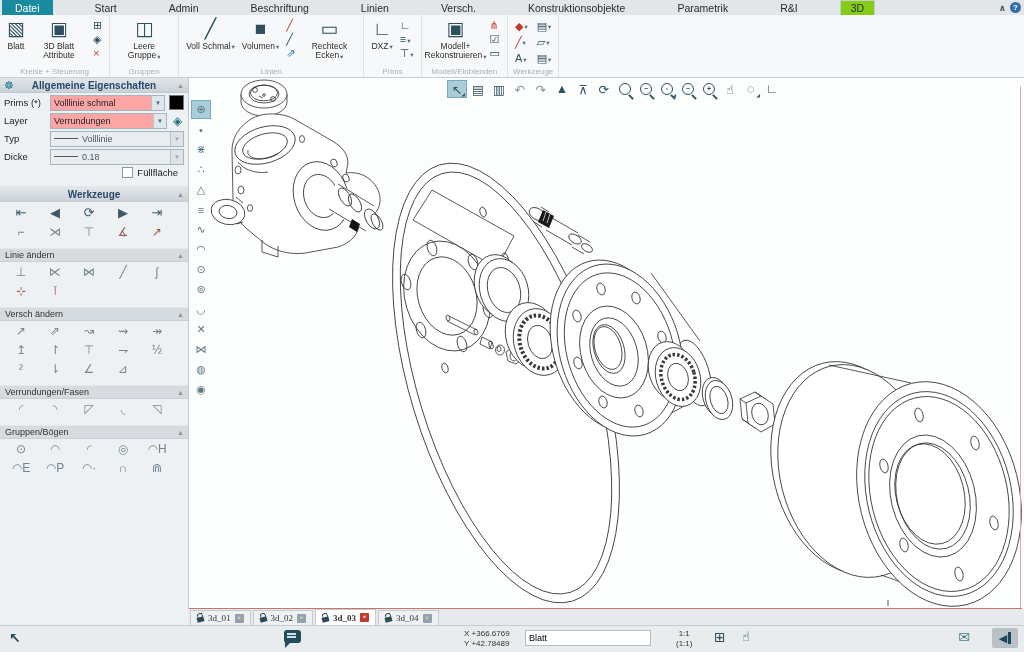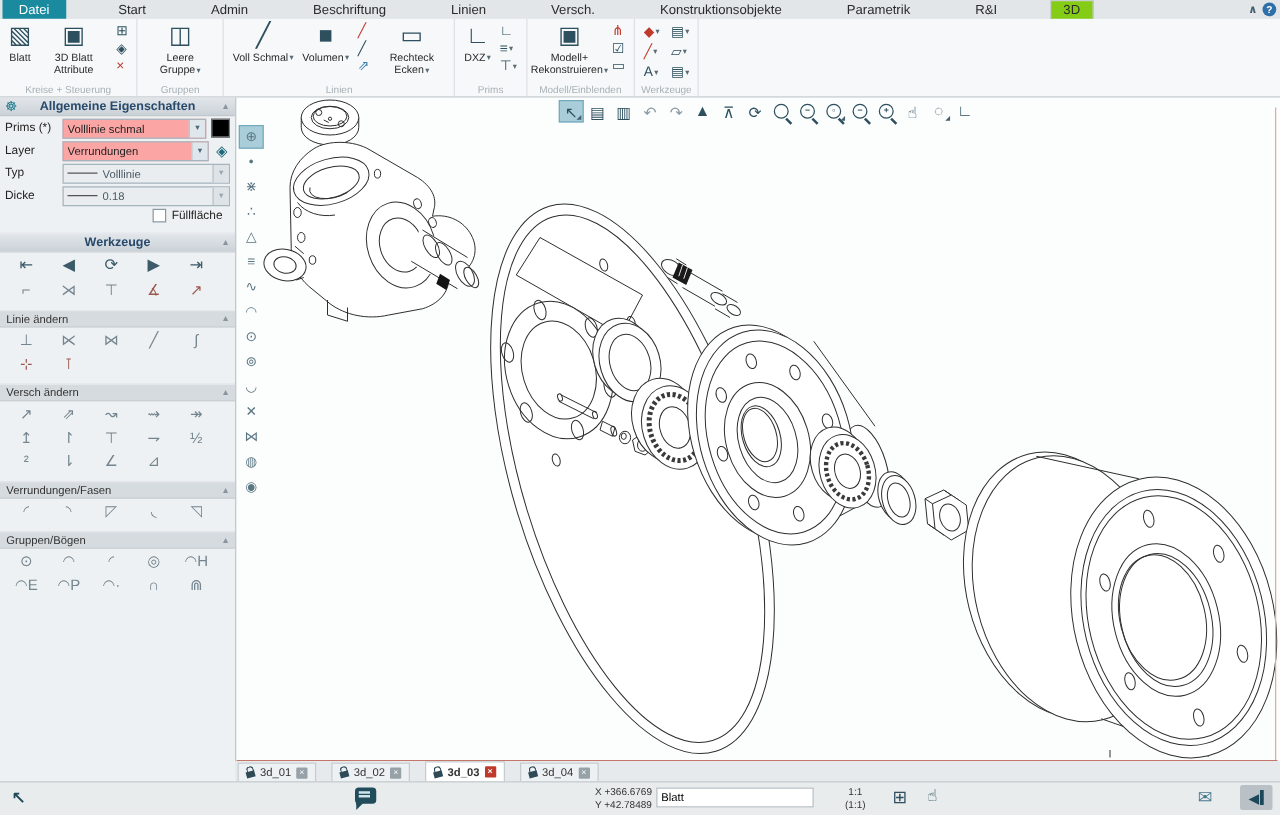--- a/index.html
+++ b/index.html
@@ -58,34 +58,34 @@
   .strip-item{width:20px;height:19px;display:flex;align-items:center;justify-content:center;font-size:11px;color:#5b7683;cursor:default;}
   .strip-item.selected{background:#a9ced9;border:1px solid #74aabd;box-sizing:border-box;}
   #canvas-toolbar{position:absolute;left:258px;top:2px;display:flex;gap:1px;align-items:center;z-index:5;}
   .ct-item{width:20px;height:18px;display:flex;align-items:center;justify-content:center;font-size:12.5px;color:#2d4f5e;position:relative;cursor:default;}
   .ct-item.selected{background:#a9ced9;border:1px solid #74aabd;box-sizing:border-box;}
   .ct-item.muted{color:#8796a0;}
   .ct-item .dd-corner{position:absolute;right:1px;bottom:0px;font-size:5px;color:#44606e;}
   .mag{position:relative;width:10px;height:10px;border:1.5px solid #2d4f5e;border-radius:50%;font-size:7px;line-height:9px;font-weight:bold;text-align:center;color:#2d4f5e;}
   .mag::after{content:"";position:absolute;right:-4px;bottom:-4px;width:6px;height:2px;background:#2d4f5e;transform:rotate(45deg);}
   
-  #tabbar{position:absolute;left:188px;right:0;top:609px;height:17px;background:#e7eaed;display:flex;align-items:flex-end;padding-left:2px;gap:12px;z-index:10;}
+  #tabbar{position:absolute;left:188px;right:0;top:609px;height:17px;background:#e7eaed;display:flex;align-items:flex-end;padding-left:2px;gap:2px;z-index:10;font-family:Liberation Serif, serif;}
   .dtab{height:14px;display:flex;align-items:center;gap:4px;padding:0 6px;font-size:9px;color:#333;background:#eef1f3;border:1px solid #c5cbd0;cursor:default;}
   .dtab.active{background:#fff;font-weight:bold;height:15px;}
   .dtab .close{width:9px;height:9px;background:#97a1a8;color:#fff;font-size:7px;line-height:9px;text-align:center;border-radius:1px;}
   .dtab.active .close{background:#c0392b;}
   .lock{width:7px;height:5px;background:#2d4a56;position:relative;margin-top:3px;transform:rotate(-15deg);}
   .lock::before{content:"";position:absolute;top:-4px;left:1px;width:4px;height:4px;border:1px solid #2d4a56;border-bottom:none;border-radius:3px 3px 0 0;}
   
   #statusbar{position:absolute;left:0;right:0;bottom:0;height:26px;background:#e9eced;border-top:1px solid #c6ccd1;font-size:8px;color:#333;z-index:30;}
   #status-cursor{position:absolute;left:9px;top:4px;font-size:14px;font-weight:bold;color:#1d4859;}
   .bubble{position:absolute;left:284px;top:4px;width:17px;height:13px;background:#214c5c;border-radius:3px;}
   .bubble::before{content:"";position:absolute;left:3px;top:3px;width:9px;height:1.5px;background:#cfe3ea;box-shadow:0 3px 0 #cfe3ea;}
   .bubble::after{content:"";position:absolute;left:1px;bottom:-5px;border:4px solid transparent;border-top-color:#214c5c;border-left-color:#214c5c;}
-  #coords{position:absolute;left:476px;top:3px;line-height:10px;font-size:8px;}
+  #coords{position:absolute;left:464px;top:3px;line-height:10px;font-size:8px;}
   #sheet-input{position:absolute;left:525px;top:4px;width:118px;height:14px;border:1px solid #b6bec4;background:#fff;font-size:9px;font-family:"Liberation Sans",sans-serif;padding:0 3px;}
   #scale-block{position:absolute;left:676px;top:3px;text-align:center;line-height:10px;font-size:8px;}
   #grid-icon{position:absolute;left:714px;top:3px;font-size:14px;color:#2d4f5e;}
   #gesture-icon{position:absolute;left:742px;top:3px;font-size:13px;color:#1d4859;}
   #mail-icon{position:absolute;right:54px;top:3px;font-size:14px;color:#46788c;}
   #exit-btn{position:absolute;right:6px;top:2px;width:26px;height:20px;background:#b9c1c6;border-radius:2px;display:flex;align-items:center;justify-content:center;color:#1d4859;font-size:11px;}
   #exit-btn .bar{width:3px;height:12px;background:#1d4859;margin-left:1px;}
 </style>
 </head>
 <body>

